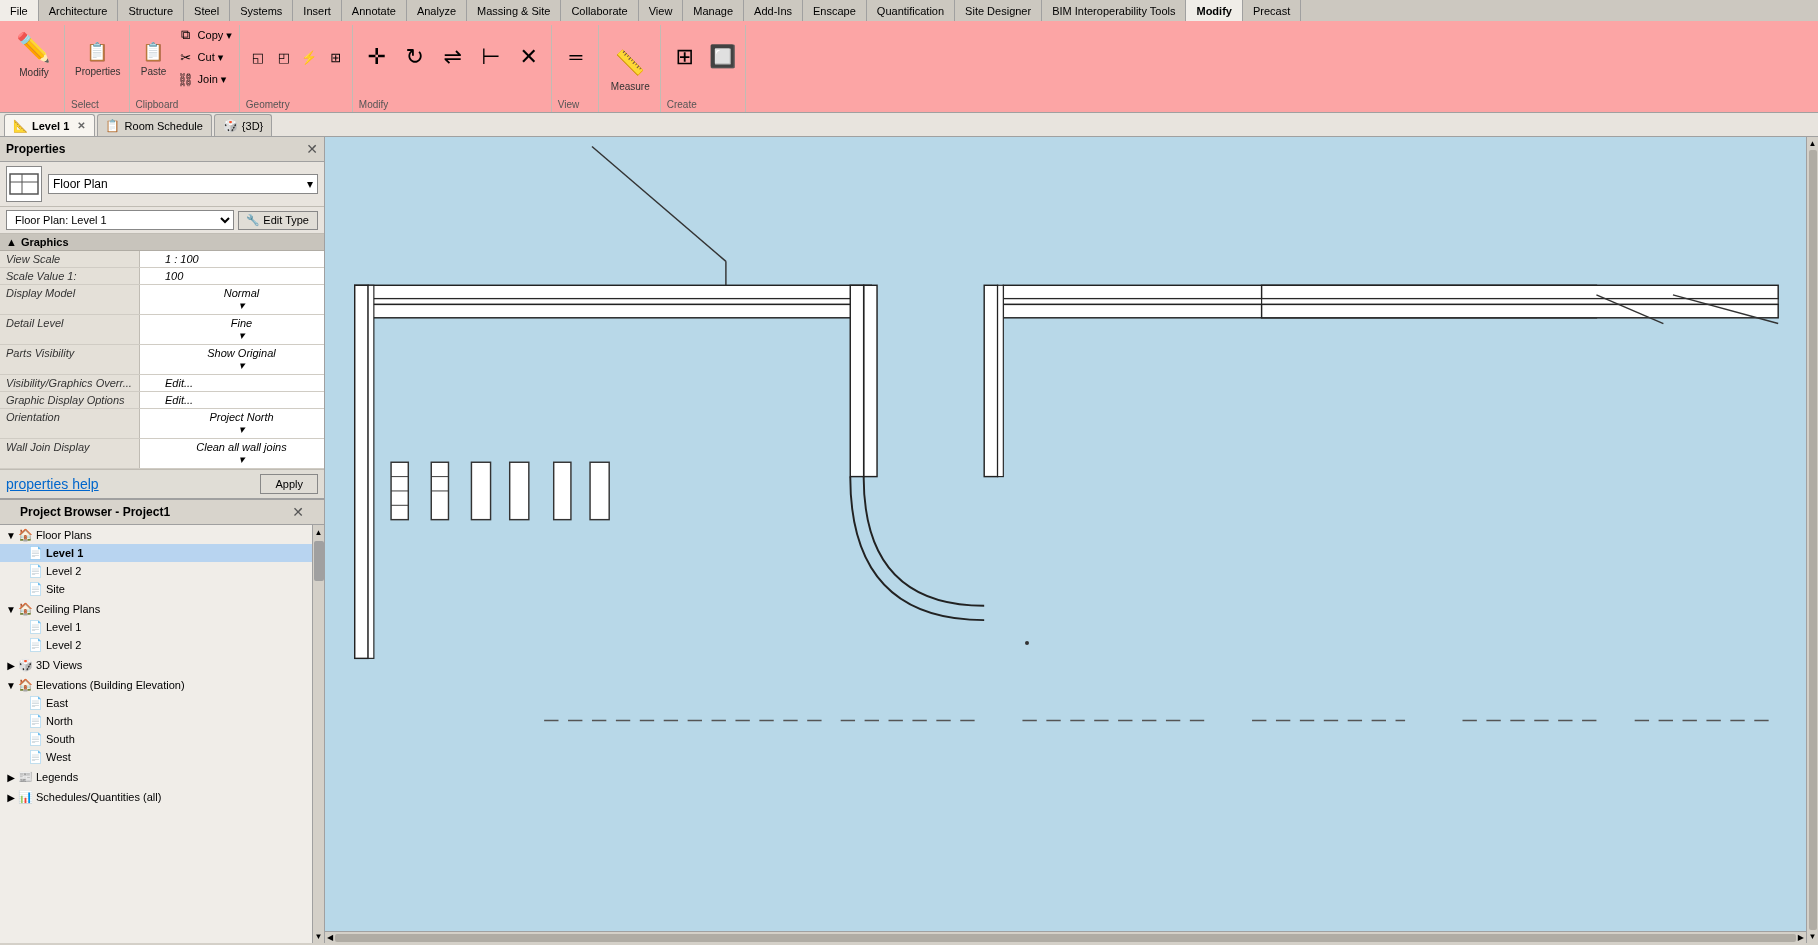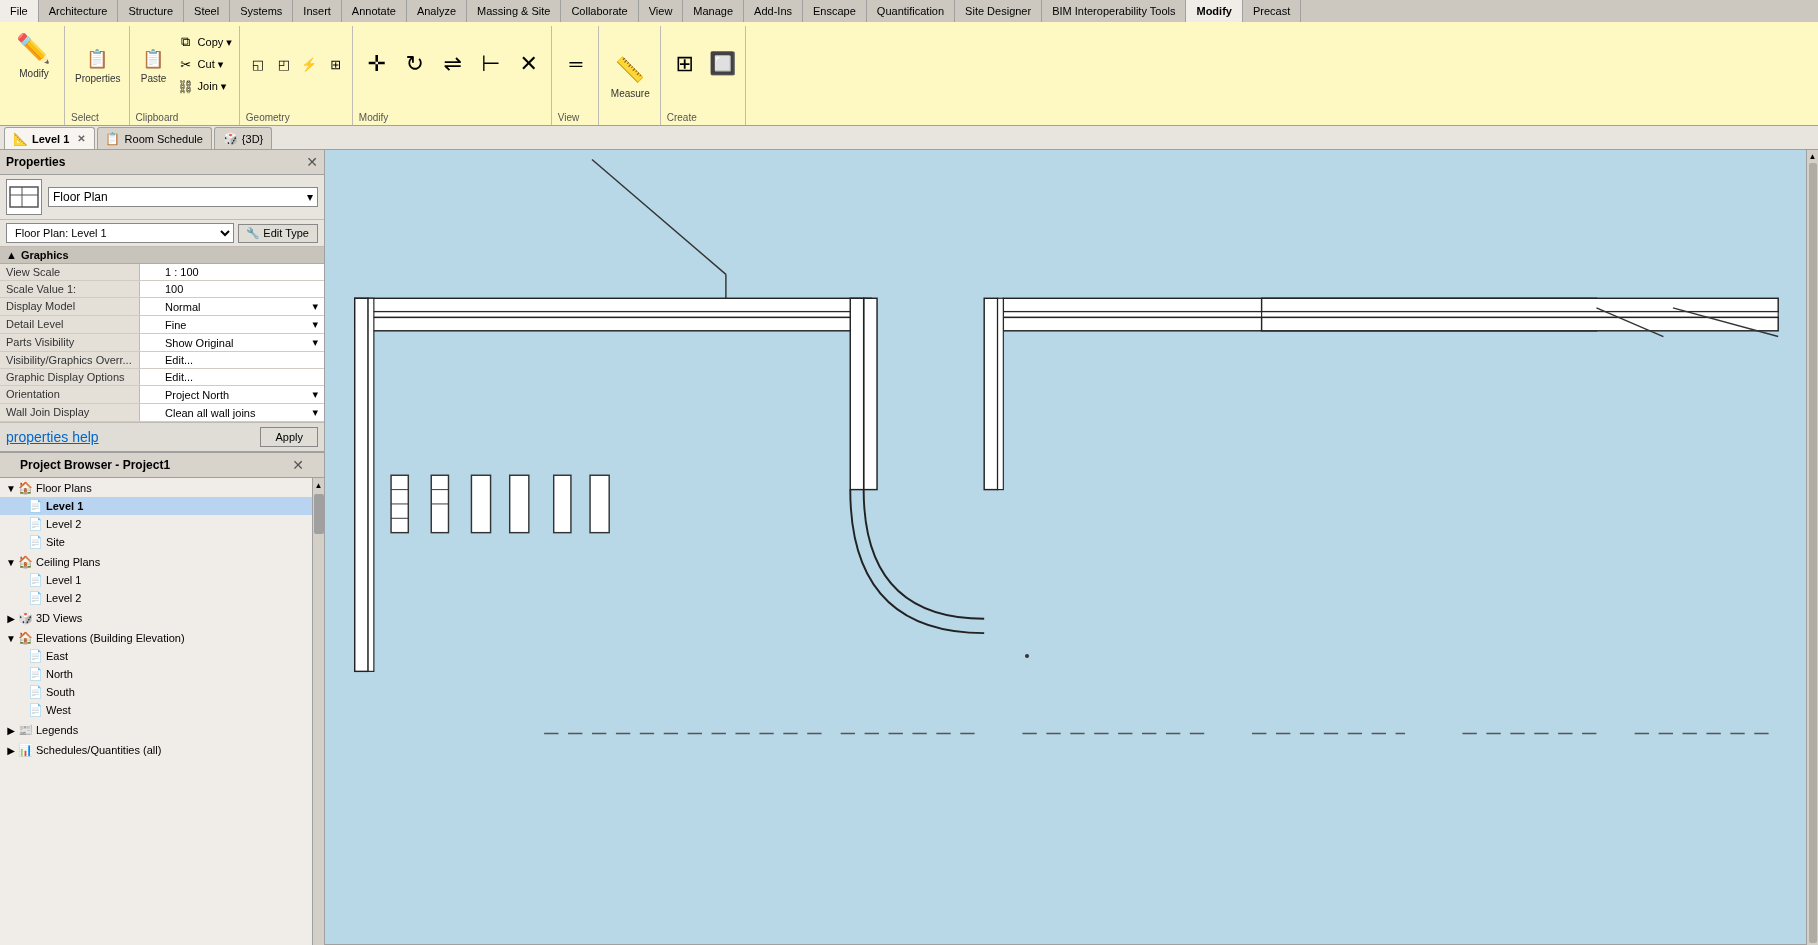--- a/index.html
+++ b/index.html
@@ -1,19 +1,19 @@
 <!DOCTYPE html>
 <html><head>
   <meta charset="utf-8">
   <style>
     * { margin: 0; padding: 0; box-sizing: border-box; }
     body { font-family: 'Segoe UI', Arial, sans-serif; font-size: 12px; background: #d4d0c8; overflow: hidden; width: 1818px; height: 945px; }
 
     
-    .ribbon { background: #fef9c3; border-bottom: 1px solid #a0a0a0; height: 126px; display: flex; flex-direction: column; }
+    .ribbon { background: #fca5a5; border-bottom: 1px solid #a0a0a0; height: 113px; display: flex; flex-direction: column; }
     .ribbon-tabs { display: flex; height: 22px; background: #ccc8c0; }
     .ribbon-tab { padding: 2px 10px; font-size: 11px; cursor: pointer; border-right: 1px solid #a0a0a0; display: flex; align-items: center; }
     .ribbon-tab.active { background: #f0ede8; }
     .ribbon-content { display: flex; flex: 1; align-items: stretch; padding: 4px 4px 0 4px; gap: 2px; }
     .ribbon-group-label { font-size: 10px; color: #555; margin-top: 10px; padding-bottom: 2px; }
     .ribbon-btn { display: flex; flex-direction: column; align-items: center; cursor: pointer; padding: 2px 4px; border-radius: 2px; min-width: 36px; }
     .ribbon-btn .icon { width: 28px; height: 28px; display: flex; align-items: center; justify-content: center; font-size: 18px; }
     .ribbon-btn .btn-label { font-size: 10px; color: #333; white-space: nowrap; }
     .ribbon-btn-sm { display: flex; flex-direction: row; align-items: center; cursor: pointer; padding: 1px 3px; border-radius: 2px; font-size: 11px; gap: 3px; }
     .ribbon-btn-sm .icon-sm { width: 18px; height: 18px; display: flex; align-items: center; justify-content: center; font-size: 13px; }
@@ -43,25 +43,25 @@
     .type-selector { display: flex; align-items: center; padding: 4px 6px; background: #e8e4de; border-bottom: 1px solid #c0bcb4; gap: 6px; }
     .type-icon { width: 36px; height: 36px; border: 1px solid #888; background: #fff; display: flex; align-items: center; justify-content: center; font-size: 20px; }
     .type-dropdown { flex: 1; border: 1px solid #888; background: #fff; padding: 2px 4px; font-size: 12px; cursor: pointer; display: flex; align-items: flex-start; justify-content: space-between; }
 
     .instance-selector { display: flex; align-items: center; padding: 3px 6px; background: #e8e4de; border-bottom: 1px solid #c0bcb4; gap: 4px; }
     .instance-dropdown { border: 1px solid #888; background: #fff; padding: 2px 4px; font-size: 11px; cursor: pointer; flex: 1; }
     .edit-type-btn { padding: 2px 8px; background: #e0ddd6; border: 1px solid #888; cursor: pointer; font-size: 11px; display: flex; align-items: center; gap: 3px; }
 
     .properties-table { font-size: 11px; }
     .prop-section-header { background: #c8c4bc; padding: 2px 6px; font-weight: bold; display: flex; align-items: center; gap: 4px; border-bottom: 1px solid #b0aca4; }
-    .prop-row { display: flex; border-bottom: 1px solid #d0ccc4; }
+    .prop-row { display: flex; border-bottom: 1px solid #d0ccc4; font-style: italic; }
     .prop-name { width: 140px; padding: 2px 6px; color: #333; border-right: 1px solid #c0bcb4; background: #e4e0d8; flex-shrink: 0; }
     .prop-value { flex: 1; padding: 2px 6px; background: #fff; }
     .prop-value.editable { cursor: pointer; padding-left: 25px; }
-    .prop-value.dropdown { display: flex; align-items: center; justify-content: space-between; }
+    .prop-value.dropdown { display: flex; align-items: center; justify-content: space-between; flex-direction: column; }
 
     .properties-footer { display: flex; align-items: center; justify-content: space-between; padding: 4px 6px; background: #e0ddd6; border-top: 1px solid #c0bcb4; }
     .prop-help-link { color: #0066cc; font-size: 14px; cursor: pointer; text-decoration: underline; }
     .apply-btn { padding: 3px 14px; background: #e0ddd6; border: 1px solid #888; cursor: pointer; font-size: 11px; }
 
     
     .project-browser { flex: 1; display: flex; flex-direction: column; overflow: hidden; }
     .browser-header { display: flex; align-items: center; justify-content: space-between; padding: 4px 20px; background: #d8d4cc; border-bottom: 1px solid #a0a0a0; }
     .browser-title { font-size: 12px; font-weight: bold; }
     .browser-tree { flex: 1; overflow-y: auto; background: #f0ede8; font-size: 12px; }

